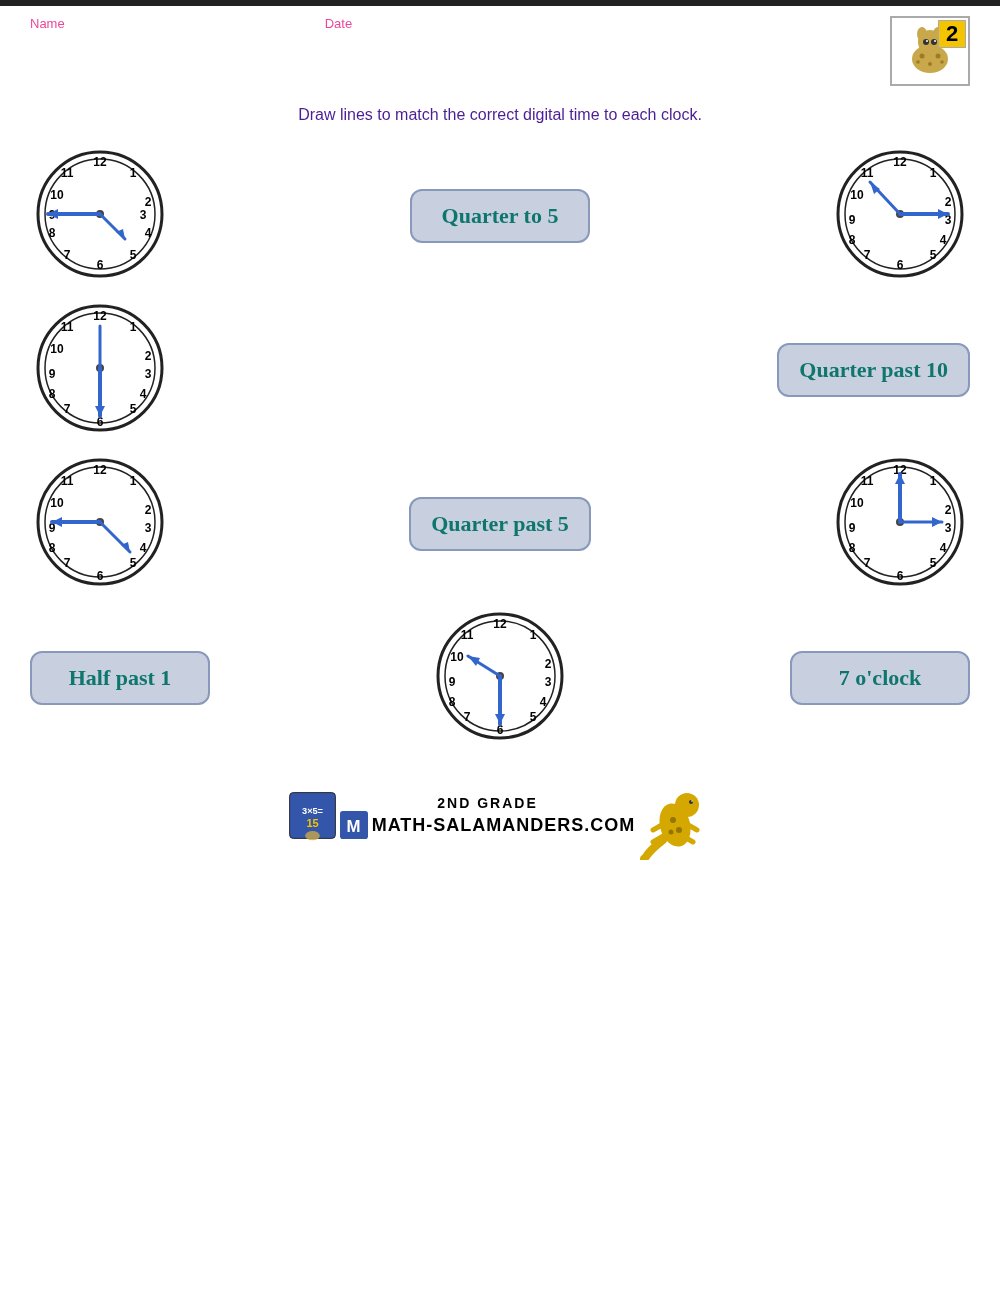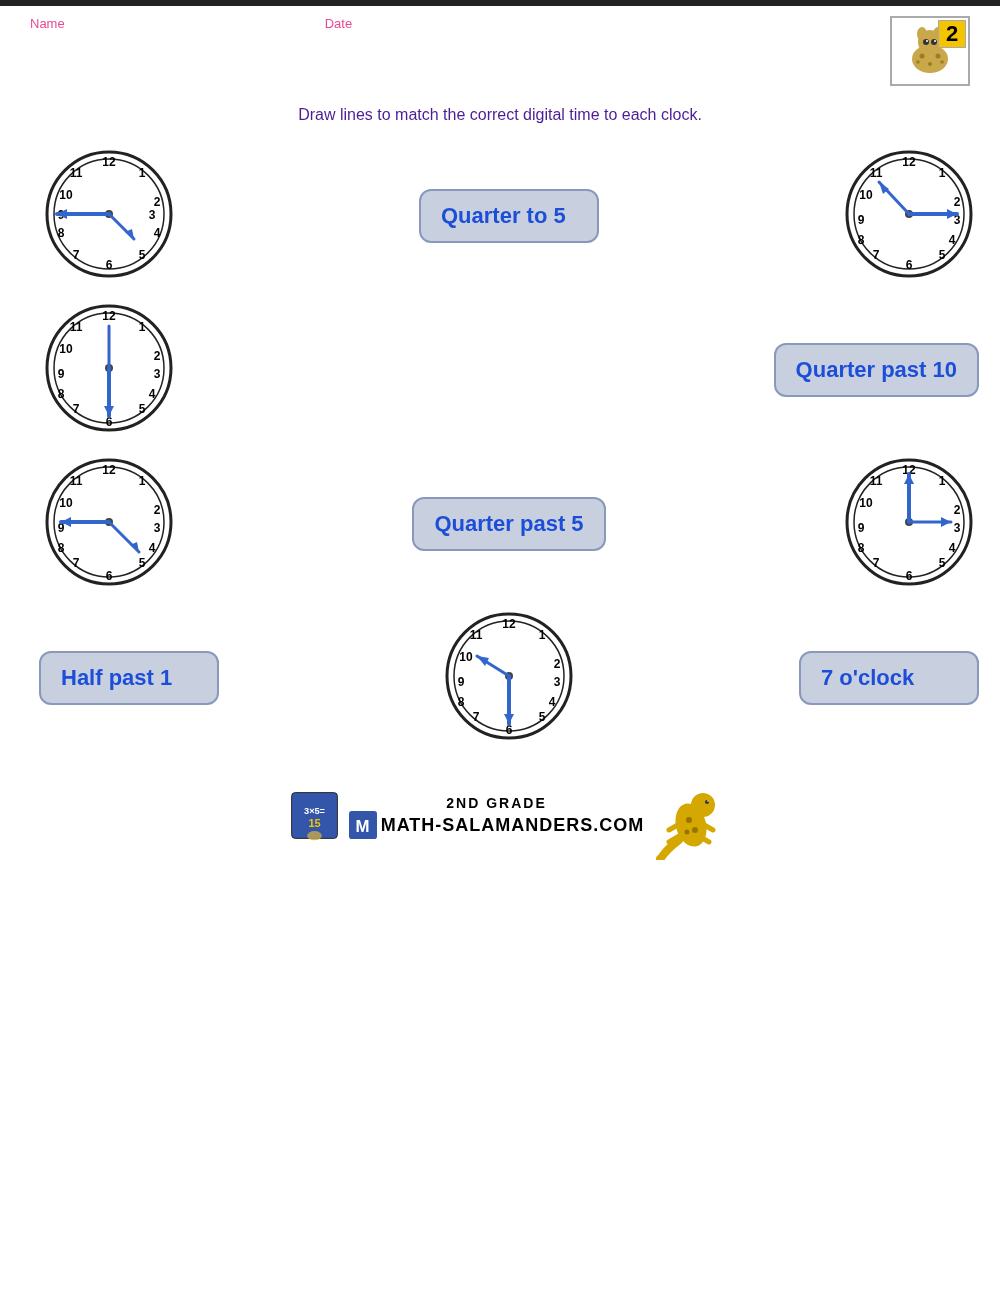--- a/index.html
+++ b/index.html
@@ -72,43 +72,44 @@
     }
 
     .subtitle {
       color: #4c1d95;
       font-size: 16px;
       margin-top: 12px;
       text-align: center;
     }
 
     .content-area {
-      padding: 10px 39px;
+      padding: 10px 30px;
       position: relative;
     }
 
     
     .clock-container {
       position: relative;
       display: inline-block;
     }
 
     
     .time-label {
       background: #c8d0e0;
       border: 2px solid #8899bb;
       border-radius: 12px;
       padding: 12px 20px;
       font-size: 22px;
       font-weight: bold;
-      color: #1d4ed8;
+      color: #0f766e;
       display: inline-flex;
       align-items: center;
-      justify-content: flex-start;
+      justify-content: center;
       min-width: 180px;
+      font-family: Liberation Serif, serif;
     }
 
     
     .worksheet {
       position: relative;
       width: 940px;
       margin: 0 auto;
     }
 
     
@@ -138,21 +139,21 @@
       margin-top: 5px;
     }
 
     .footer {
       text-align: center;
       margin-top: 20px;
       padding-bottom: 20px;
       display: flex;
       align-items: center;
       justify-content: center;
-      gap: 7px;
+      gap: 0;
     }
 
     
     svg.clock {
       width: 140px;
       height: 140px;
     }
   </style>
 </head>
 <body>

